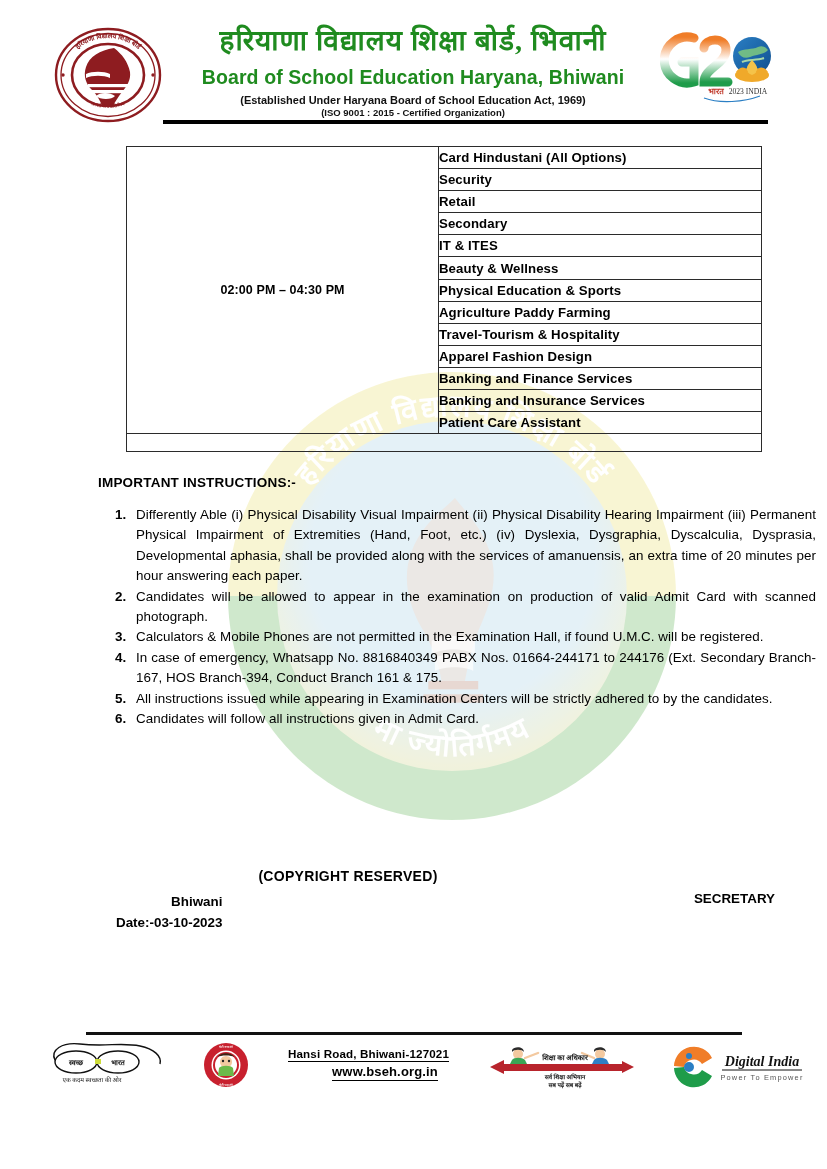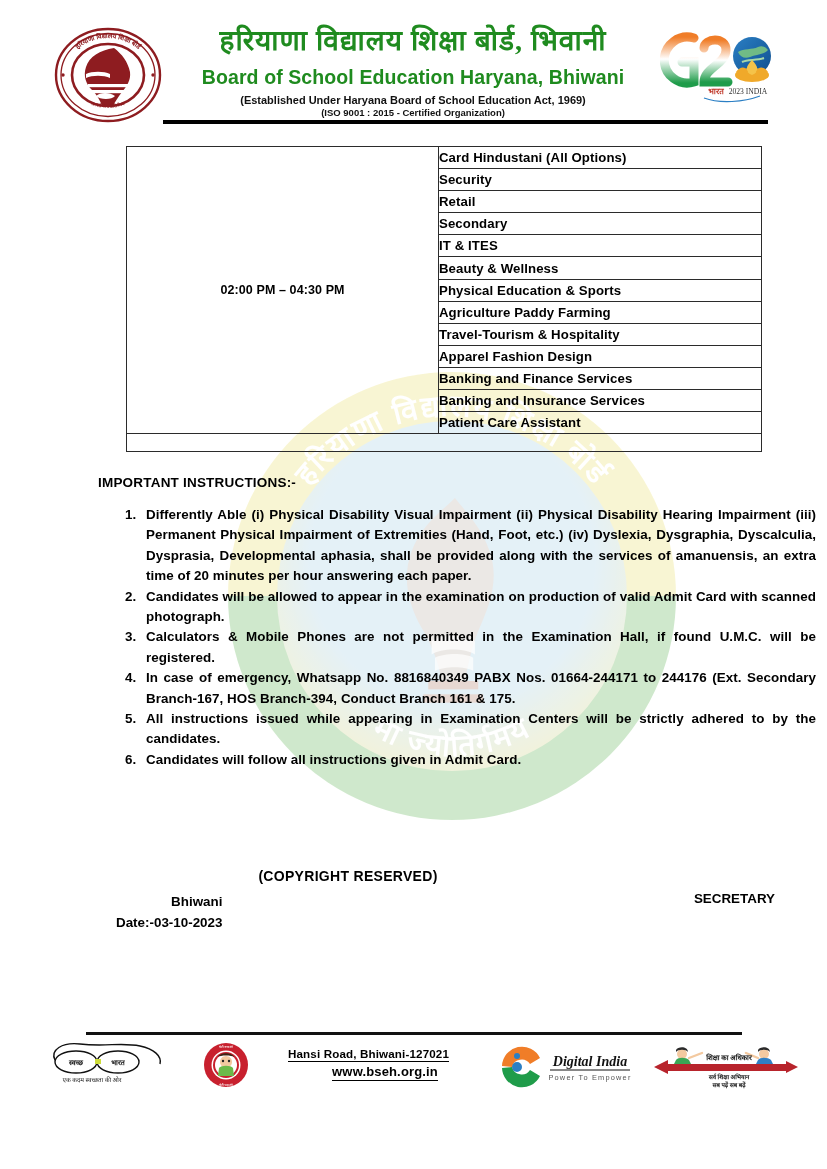--- a/index.html
+++ b/index.html
@@ -104,23 +104,23 @@
   .instr-head{
     position:absolute;left:68px;top:475px;z-index:2;
     font-size:13.5px;font-weight:bold;letter-spacing:.2px;padding-left:30px;
   }
   ol.instr{
     position:absolute;left:100px;top:505px;width:686px;z-index:2;
     margin:0;padding:0 0 0 30px;
     list-style:decimal;
   }
   ol.instr > li{
-    font-size:13.4px;font-weight:bold;line-height:20.4px;
+    font-size:13.4px;font-weight:normal;line-height:20.4px;
     text-align:justify;letter-spacing:.05px;
-    padding-left:6px;margin-bottom:0px;margin-left:10px;
+    padding-left:6px;margin-bottom:0px;
   }
   ol.instr > li::marker{font-weight:bold;}
 
   
   .copyright{
     position:absolute;left:0;top:868px;width:696px;text-align:center;z-index:2;
     font-size:14px;font-weight:bold;letter-spacing:.3px;
   }
   .sig-left{
     position:absolute;left:116px;top:891px;z-index:2;
@@ -352,32 +352,20 @@
         <text x="28" y="8" font-family="Liberation Serif, serif" font-size="3.4" fill="#ffffff" text-anchor="middle">बेटी बचाओ</text>
         <text x="28" y="46" font-family="Liberation Serif, serif" font-size="3.4" fill="#ffffff" text-anchor="middle">बेटी पढ़ाओ</text>
       </svg>
     </div>
 
     <div class="f-addr">
       <div><span class="addr-line1">Hansi Road, Bhiwani-127021</span></div>
       <div><span class="addr-line2">www.bseh.org.in</span></div>
     </div>
 
-    <div class="f-item f-digital">
-      <svg viewBox="0 0 146 46">
-        <path d="M8 22 A20 20 0 0 1 46 14 L36 20 A10 10 0 0 0 18 23 Z" fill="#f07d28"></path>
-        <path d="M8 24 A20 20 0 0 0 46 32 L36 26 A10 10 0 0 1 18 23 Z" fill="#1f9c4a"></path>
-        <path d="M18 23 A5 5 0 1 1 28 23 A5 5 0 1 1 18 23 Z" fill="#2b7fc4"></path>
-        <circle cx="23" cy="12" r="3" fill="#2b7fc4"></circle>
-        <text x="96" y="22" font-family="Liberation Serif, serif" font-style="italic" font-size="14" font-weight="bold" fill="#111" text-anchor="middle">Digital India</text>
-        <line x1="56" y1="26" x2="136" y2="26" stroke="#111" stroke-width="1"></line>
-        <text x="96" y="36" font-family="Liberation Sans, sans-serif" font-size="7.4" fill="#555" text-anchor="middle" letter-spacing="1.2">Power To Empower</text>
-      </svg>
-    </div>
-
     <div class="f-item f-rte">
       <svg viewBox="0 0 166 52">
         <rect x="16" y="24" width="128" height="7" fill="#b8242c"></rect>
         <path d="M8 27 L22 20 L22 34 Z" fill="#b8242c"></path>
         <path d="M152 27 L140 21 L140 33 Z" fill="#b8242c"></path>
         <g>
           <circle cx="36" cy="14" r="5" fill="#f3c9a0"></circle>
           <path d="M30 10 C32 6 42 6 42 12 C40 9 32 9 30 12 Z" fill="#2b2b2b"></path>
           <path d="M30 20 C32 17 40 17 43 20 L45 24 L28 24 Z" fill="#3aa655"></path>
           <path d="M43 18 L56 13" stroke="#f3c9a0" stroke-width="2.4" stroke-linecap="round"></path>
@@ -386,15 +374,27 @@
           <circle cx="118" cy="14" r="5" fill="#f3c9a0"></circle>
           <path d="M112 10 C114 6 124 6 124 12 C122 9 114 9 112 12 Z" fill="#2b2b2b"></path>
           <path d="M112 20 C114 17 122 17 125 20 L127 24 L110 24 Z" fill="#2f7fc4"></path>
           <path d="M112 18 L100 13" stroke="#f3c9a0" stroke-width="2.4" stroke-linecap="round"></path>
         </g>
         <text x="83" y="20" font-family="Liberation Serif, serif" font-size="7" font-weight="bold" fill="#111" text-anchor="middle">शिक्षा का अधिकार</text>
         <text x="83" y="39" font-family="Liberation Serif, serif" font-size="6" font-weight="bold" fill="#111" text-anchor="middle">सर्व शिक्षा अभियान</text>
         <text x="83" y="47" font-family="Liberation Serif, serif" font-size="6" font-weight="bold" fill="#111" text-anchor="middle">सब पढ़ें सब बढ़ें</text>
       </svg>
     </div>
+
+    <div class="f-item f-digital">
+      <svg viewBox="0 0 146 46">
+        <path d="M8 22 A20 20 0 0 1 46 14 L36 20 A10 10 0 0 0 18 23 Z" fill="#f07d28"></path>
+        <path d="M8 24 A20 20 0 0 0 46 32 L36 26 A10 10 0 0 1 18 23 Z" fill="#1f9c4a"></path>
+        <path d="M18 23 A5 5 0 1 1 28 23 A5 5 0 1 1 18 23 Z" fill="#2b7fc4"></path>
+        <circle cx="23" cy="12" r="3" fill="#2b7fc4"></circle>
+        <text x="96" y="22" font-family="Liberation Serif, serif" font-style="italic" font-size="14" font-weight="bold" fill="#111" text-anchor="middle">Digital India</text>
+        <line x1="56" y1="26" x2="136" y2="26" stroke="#111" stroke-width="1"></line>
+        <text x="96" y="36" font-family="Liberation Sans, sans-serif" font-size="7.4" fill="#555" text-anchor="middle" letter-spacing="1.2">Power To Empower</text>
+      </svg>
+    </div>
   </div>
 
 </div>
 
 </body></html>

